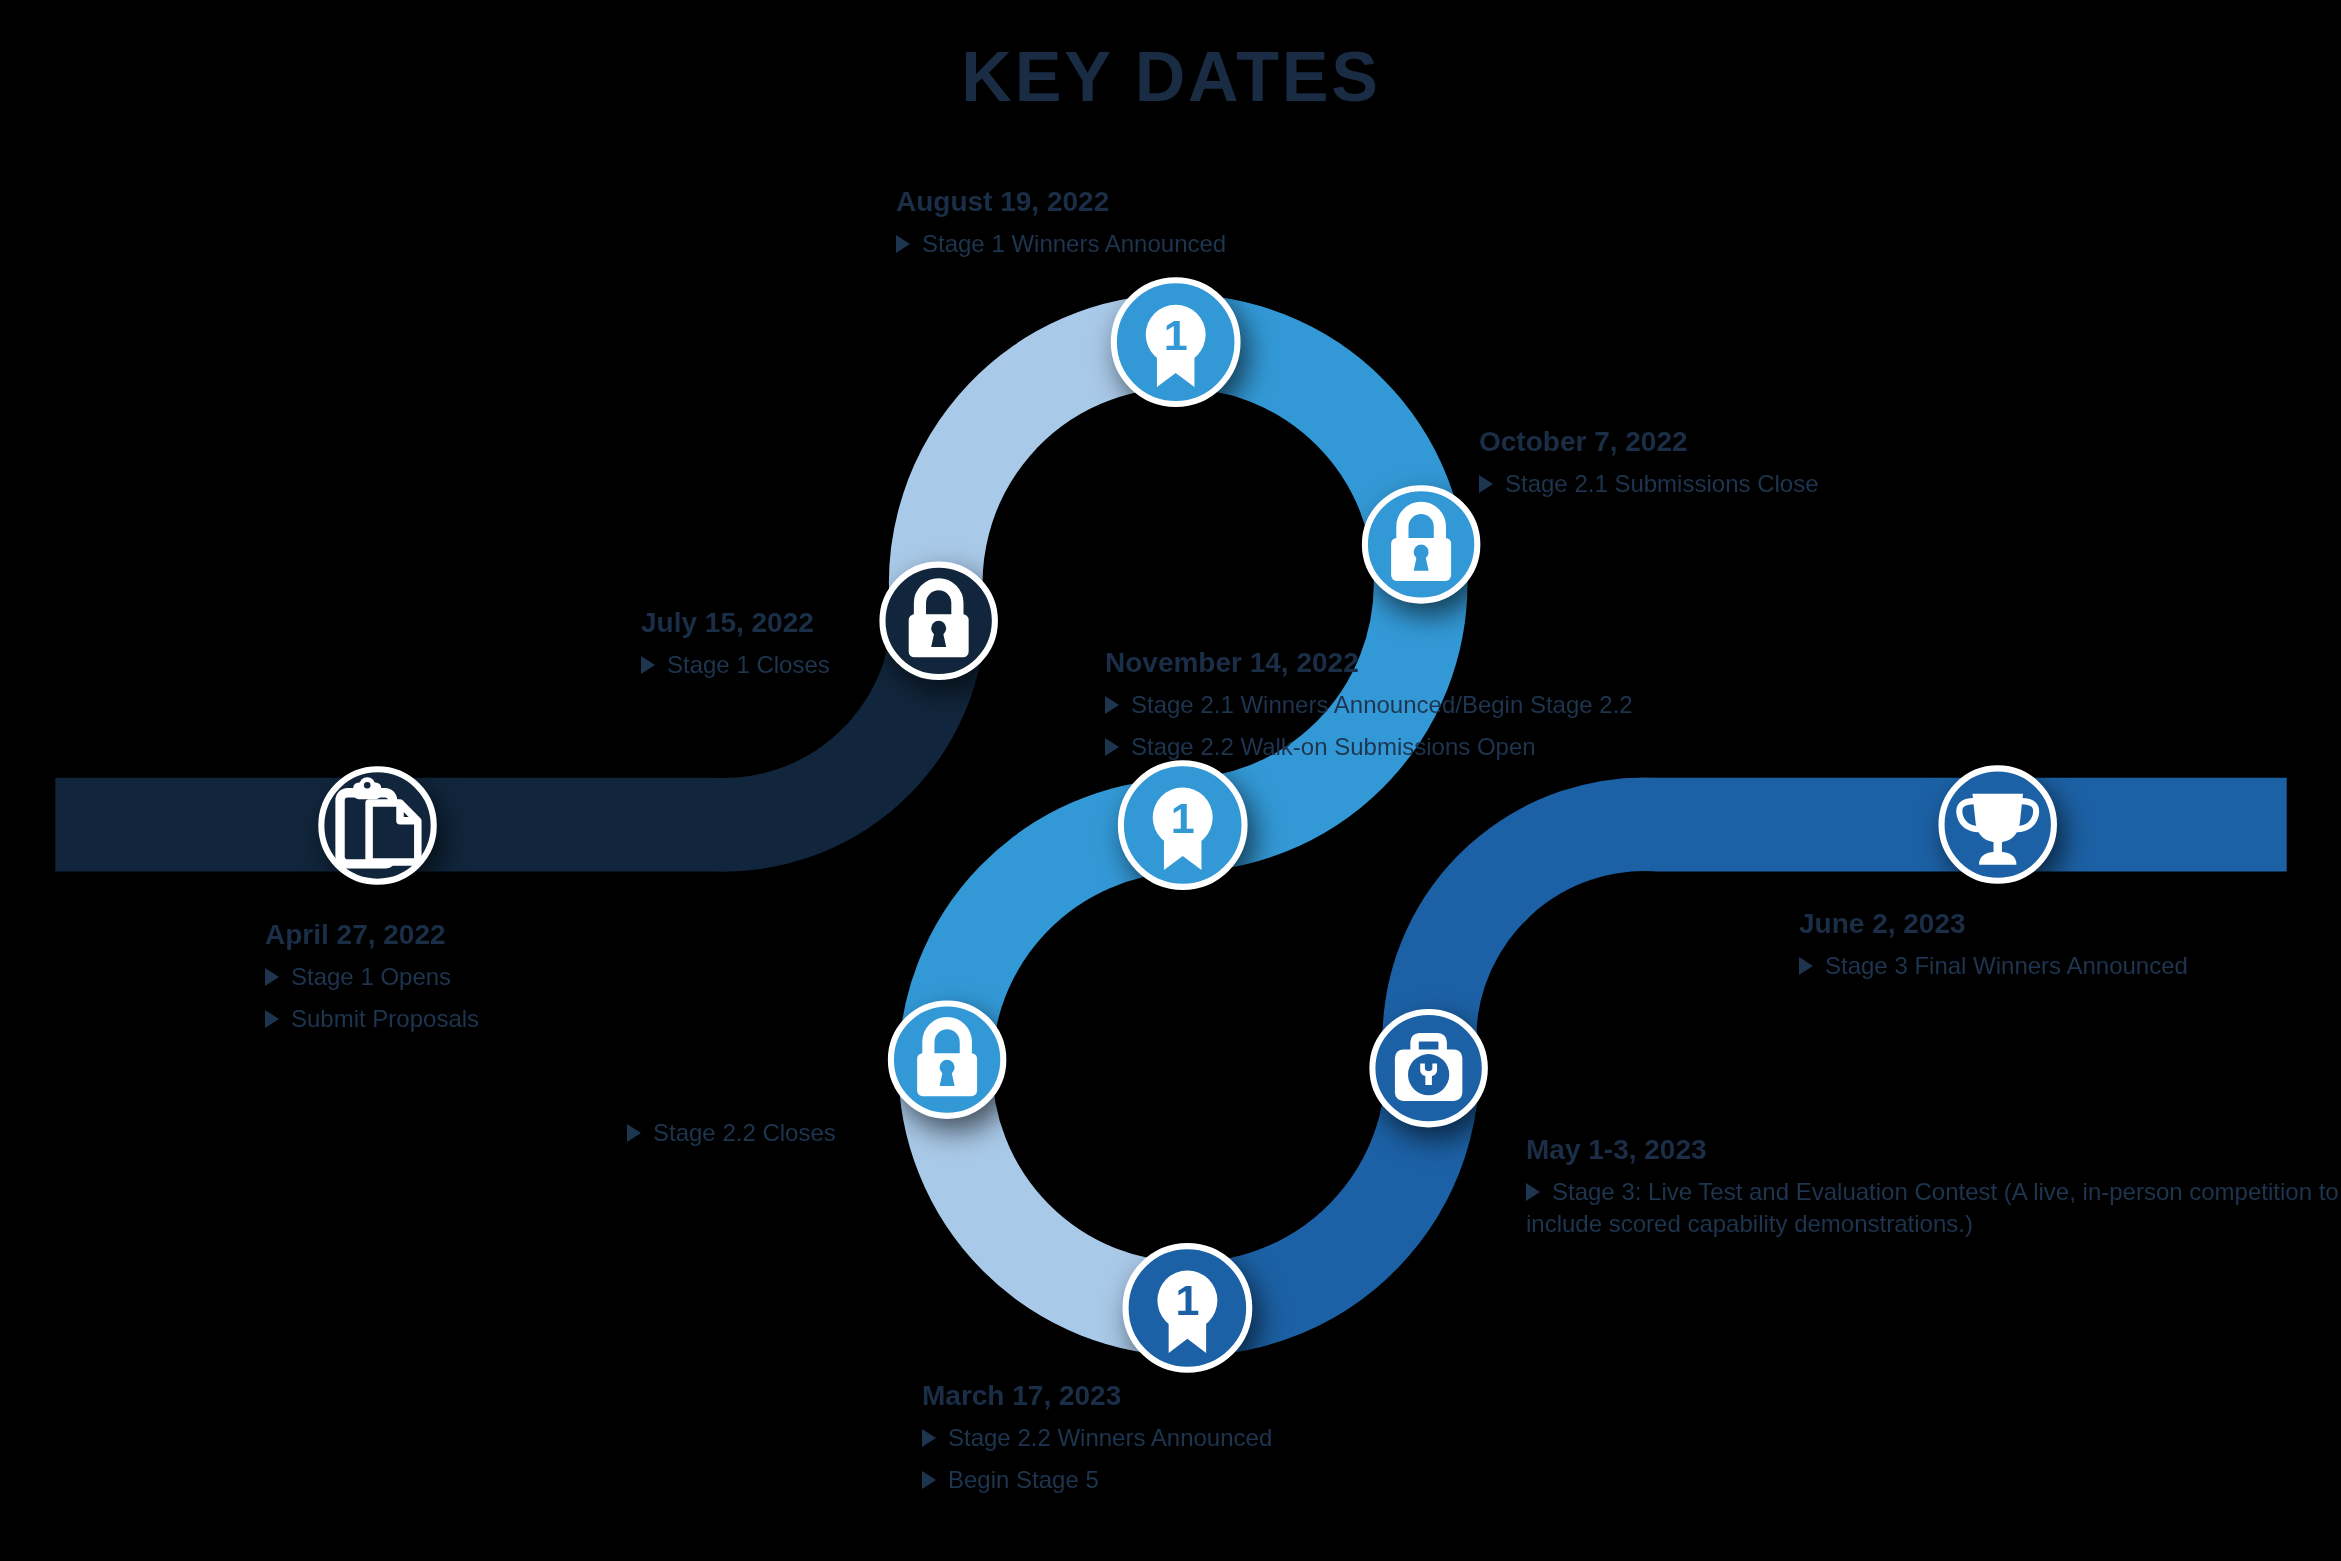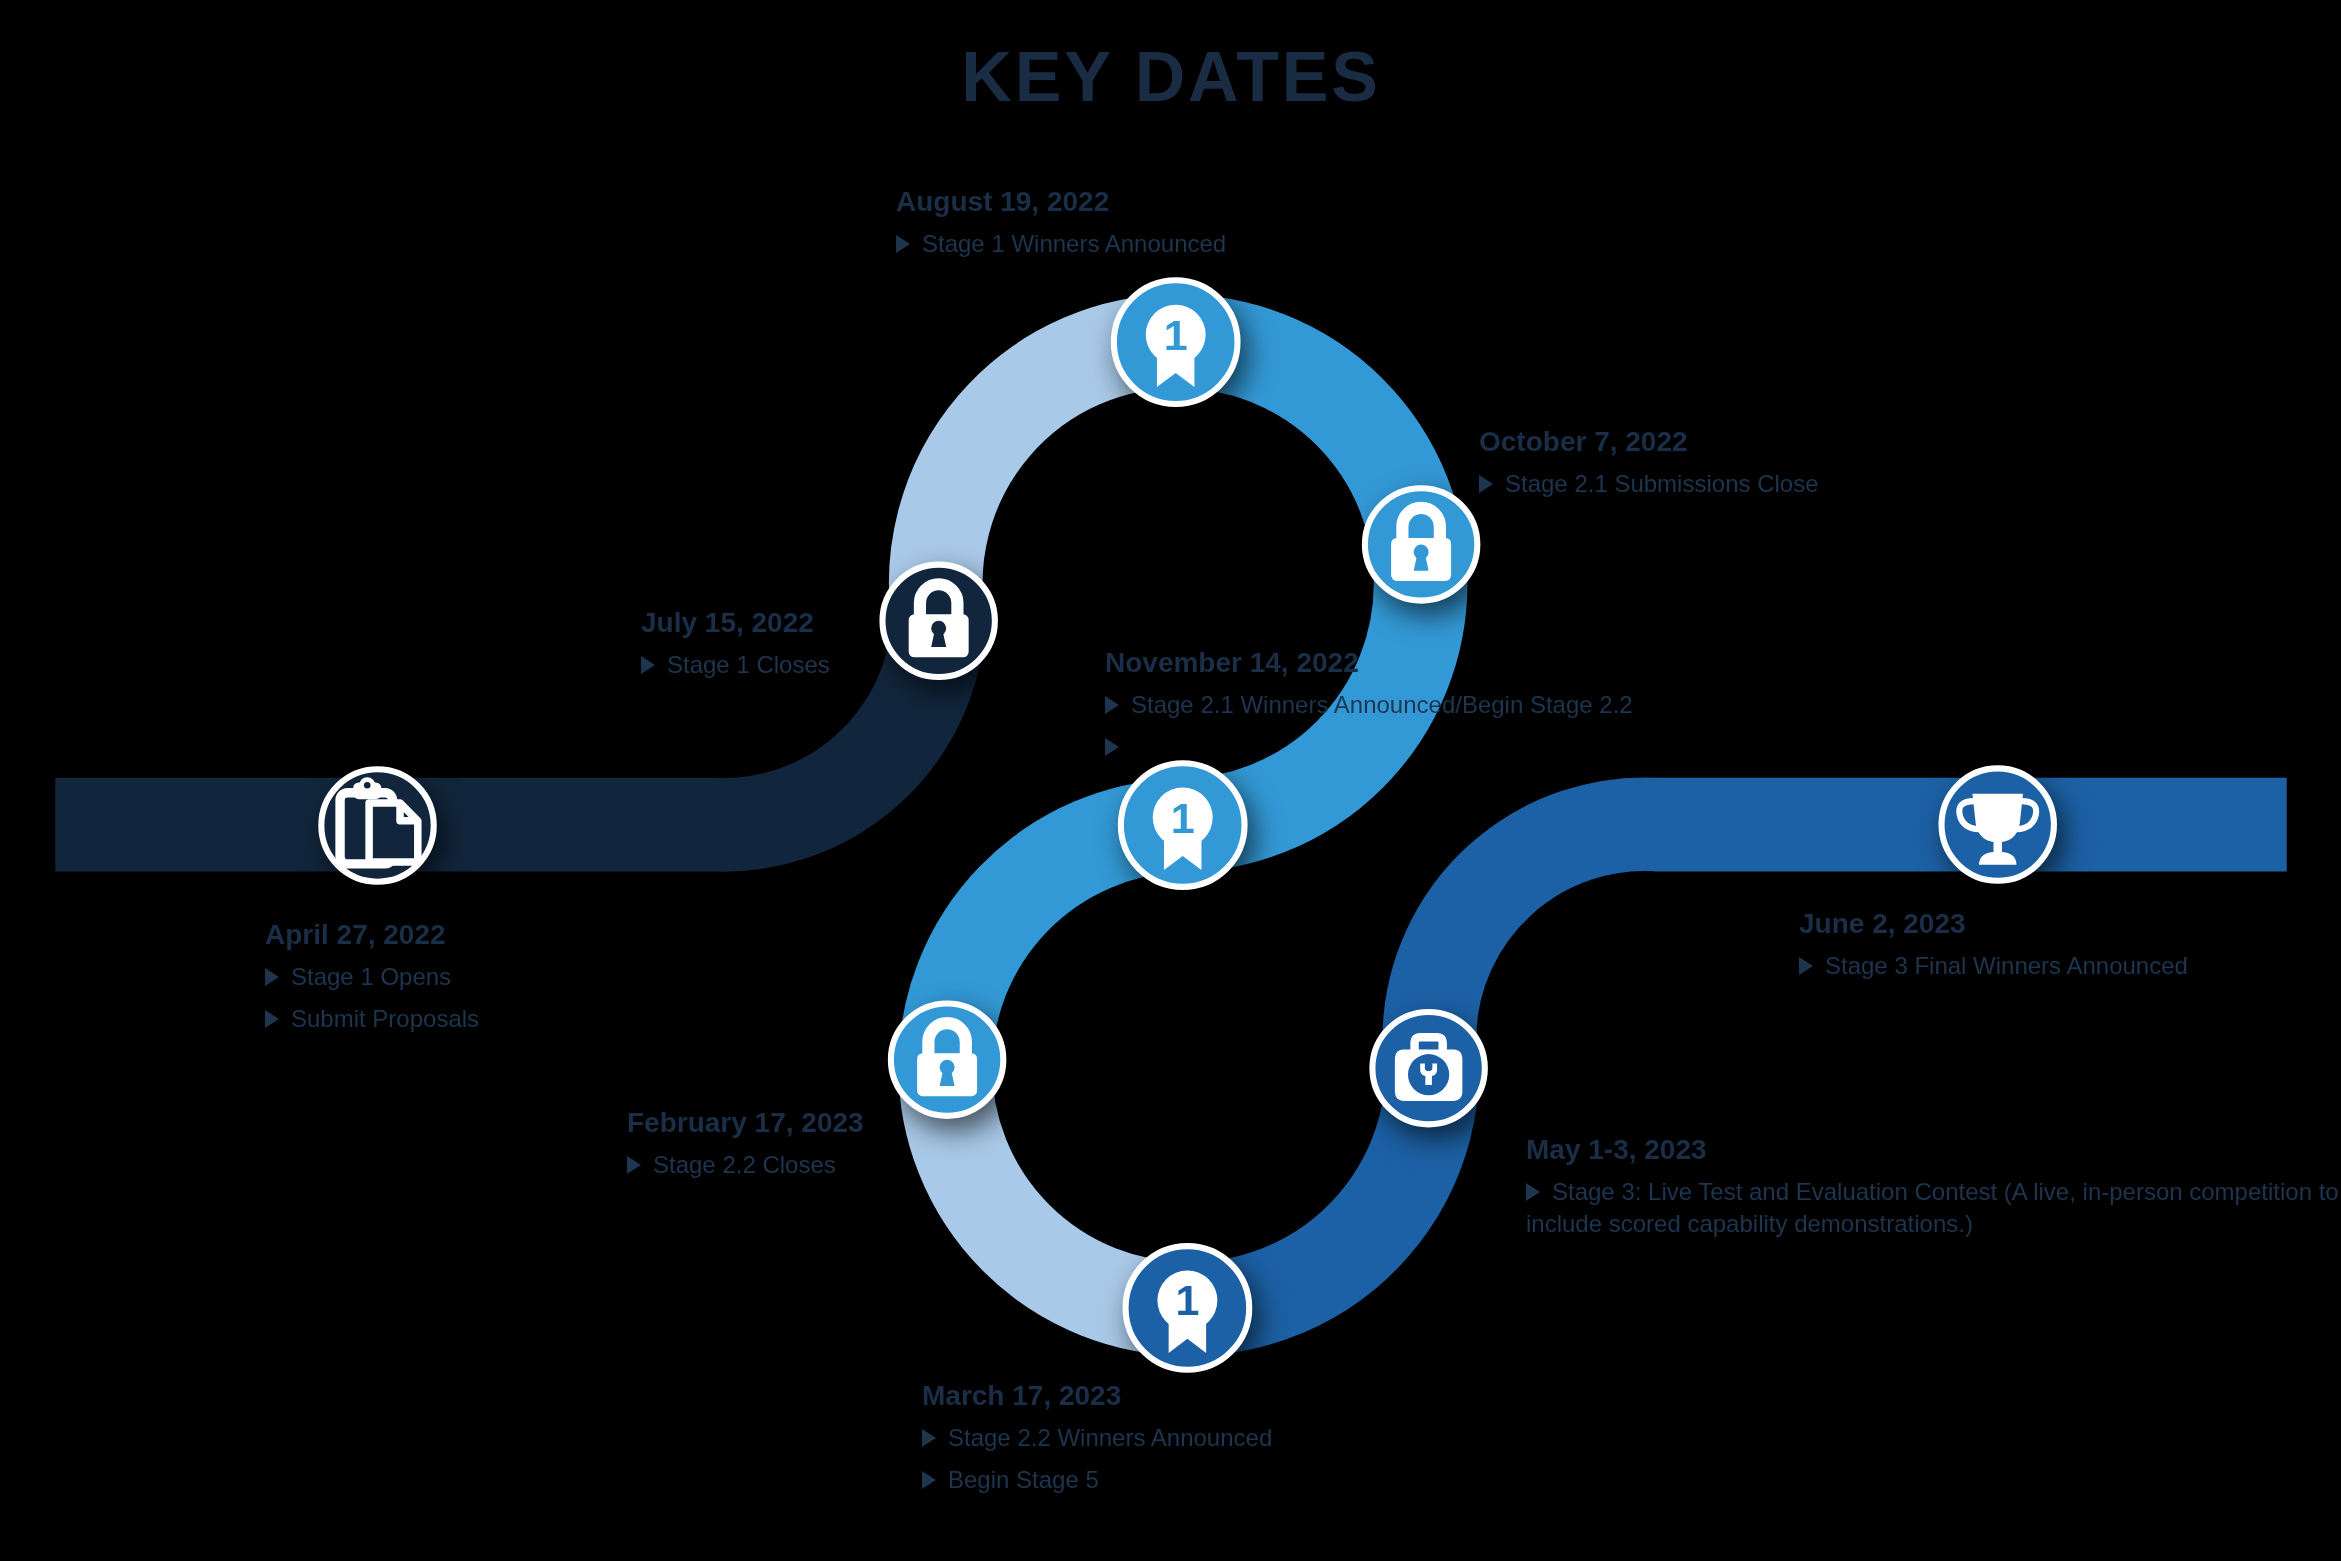--- a/index.html
+++ b/index.html
@@ -144,25 +144,24 @@
   </div>
 
   <div class="milestone" style="left:1479px;top:426px;">
     <div class="date">October 7, 2022</div>
     <div class="item"><span class="tri"></span><span>Stage 2.1 Submissions Close</span></div>
   </div>
 
   <div class="milestone" style="left:1105px;top:647px;">
     <div class="date">November 14, 2022</div>
     <div class="item"><span class="tri"></span><span>Stage 2.1 Winners Announced/Begin Stage 2.2</span></div>
-    <div class="item"><span class="tri"></span></div>
+    <div class="item"><span class="tri"></span><span>Stage 2.2 Walk-on Submissions Open</span></div>
   </div>
 
   <div class="milestone" style="left:627px;top:1107px;">
-    <div class="date">February 17, 2023</div>
     <div class="item"><span class="tri"></span><span>Stage 2.2 Closes</span></div>
   </div>
 
   <div class="milestone" style="left:922px;top:1380px;">
     <div class="date">March 17, 2023</div>
     <div class="item"><span class="tri"></span><span>Stage 2.2 Winners Announced</span></div>
     <div class="item"><span class="tri"></span><span>Begin Stage 5</span></div>
   </div>
 
   <div class="milestone narrow" style="left:1486px;top:1134px;">

